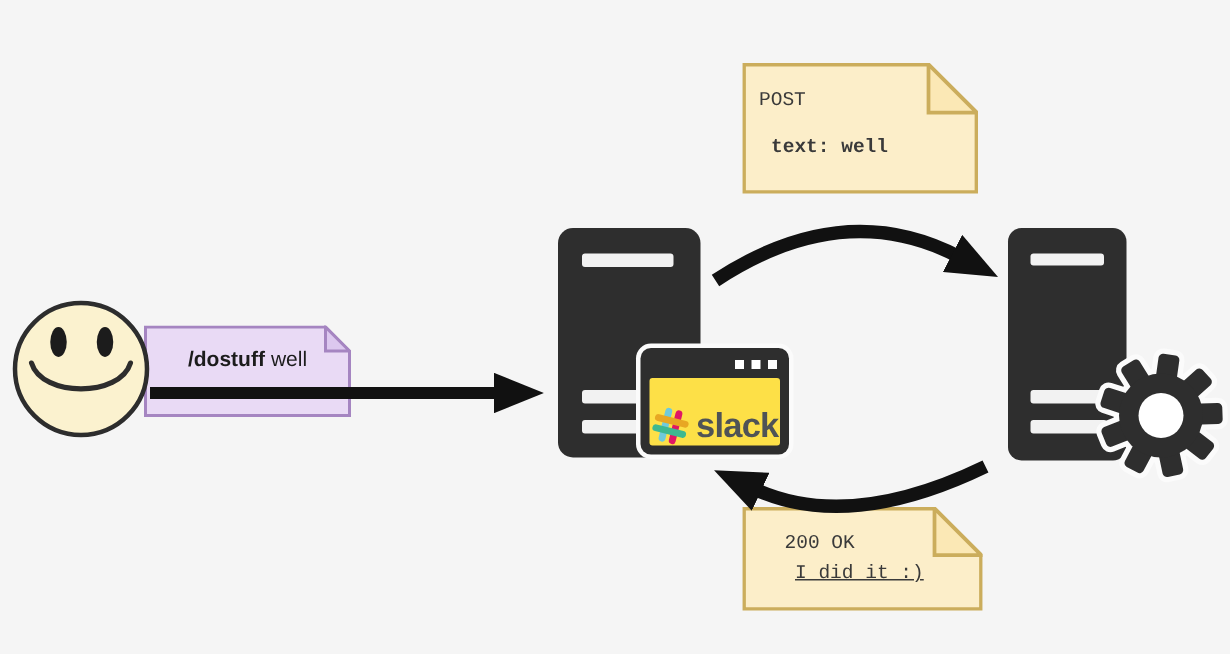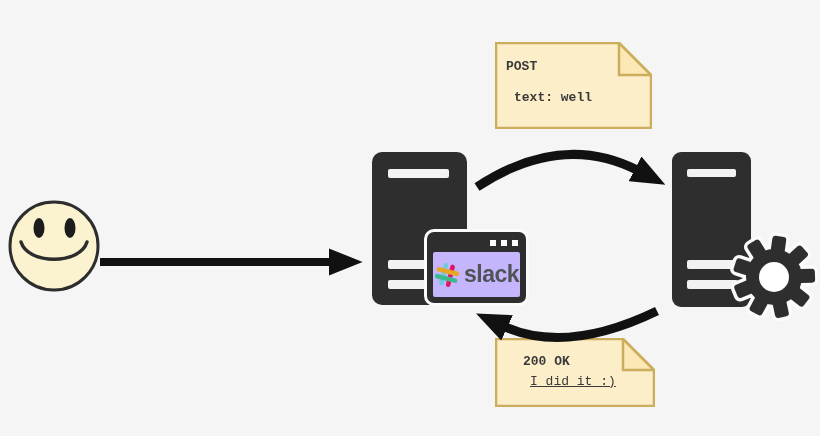--- a/index.html
+++ b/index.html
@@ -17,21 +17,21 @@
   .note svg{position:absolute;left:0;top:0;}
   .note .note-text{position:absolute;left:0;top:0;right:0;bottom:0;}
 
   .purple-note{left:96px;top:217px;width:138px;height:61px;z-index:3;}
   .purple-note .note-text{display:flex;justify-content:center;align-items:flex-start;padding-top:14px;
     font-size:14px;color:#1c1c1c;}
   .purple-note .cmd{font-weight:bold;}
   .purple-note .arg{margin-left:4px;}
 
   .mono-note .note-text{font-family:"Liberation Mono","DejaVu Sans Mono",monospace;color:#3a3a3a;}
-  .note-title{position:absolute;font-weight:bold;font-size:13px;}
+  .note-title{position:absolute;font-weight:normal;font-size:13px;}
   .note-line{position:absolute;font-size:13px;white-space:pre;}
 
   .request-note{left:495px;top:42px;width:157px;height:87px;z-index:3;}
   .request-note .note-title{left:11px;top:17px;}
   .request-note .line-0{left:19px;top:38px;}
   .request-note .line-1{left:19px;top:48px;font-weight:bold;}
 
   .response-note{left:495px;top:338px;width:160px;height:69px;z-index:3;}
   .response-note .note-title{left:28px;top:16px;}
   .response-note .line-0{left:35px;top:36px;text-decoration:underline;}
@@ -46,22 +46,22 @@
   .server-app{left:672px;top:152px;width:79px;height:155px;border-radius:9px;}
   .server-app .slot-top{left:15px;top:17px;width:49px;height:8px;}
   .server-app .slot-a{left:15px;top:108px;width:51px;height:9px;}
   .server-app .slot-b{left:15px;top:128px;width:51px;height:9px;}
 
   
   .browser{position:absolute;left:427px;top:232px;width:99px;height:71px;background:#2e2e2e;
     border-radius:7px;box-shadow:0 0 0 3px #fbfbfb;z-index:7;}
   .browser .dot{position:absolute;top:8px;width:6px;height:6px;background:#fff;}
   .browser .d1{right:30px;} .browser .d2{right:19px;} .browser .d3{right:8px;}
-  .browser .content{position:absolute;left:6px;right:6px;top:20px;bottom:6px;background:#c4b5fd;
-    border-radius:2px;display:flex;align-items:center;justify-content:center;}
+  .browser .content{position:absolute;left:6px;right:6px;top:20px;bottom:6px;background:#fde047;
+    border-radius:2px;display:flex;align-items:flex-end;justify-content:center;}
   .brand{font-size:23px;font-weight:bold;color:#4f5356;letter-spacing:-0.5px;margin-left:4px;}
 
   
   .gear{position:absolute;left:724px;top:227px;z-index:6;}
 </style>
 </head>
 <body>
 
 <div class="stage">
 
@@ -79,20 +79,30 @@
     <path d="M657,311 Q566,355 503,326" stroke="#111" stroke-width="9" fill="none" marker-end="url(#headC)"></path>
   </svg>
 
   <svg class="smiley" width="96" height="100">
     <circle cx="48" cy="49" r="44" fill="#fbf2cf" stroke="#2d2d2d" stroke-width="3"></circle>
     <ellipse cx="33" cy="31" rx="5.5" ry="10" fill="#1c1c1c"></ellipse>
     <ellipse cx="64" cy="31" rx="5.5" ry="10" fill="#1c1c1c"></ellipse>
     <path d="M15,45 C22,68 74,68 81,45" fill="none" stroke="#2d2d2d" stroke-width="3.4" stroke-linecap="round"></path>
   </svg>
 
+  <div class="note purple-note">
+    <svg width="138" height="61">
+      <path d="M1,1 H121 L137,17 V60 H1 Z" fill="#e9daf5" stroke="#a585c1" stroke-width="2"></path>
+      <path d="M121,1 L137,17 H121 Z" fill="#dcc8ef" stroke="#a585c1" stroke-width="2"></path>
+    </svg>
+    <div class="note-text">
+      <span class="cmd">/dostuff</span>
+      <span class="arg">well</span>
+    </div>
+  </div>
 
   <div class="note mono-note request-note">
     <svg width="157" height="87">
       <path d="M1,1 H124 L156,33 V86 H1 Z" fill="#fceec9" stroke="#cbad5c" stroke-width="2.5"></path>
       <path d="M124,1 L156,33 H124 Z" fill="#fbe8b5" stroke="#cbad5c" stroke-width="2.5"></path>
     </svg>
     <div class="note-text">
       <span class="note-title">POST</span>
       <span class="note-line line-1">text: well</span>
     </div>

